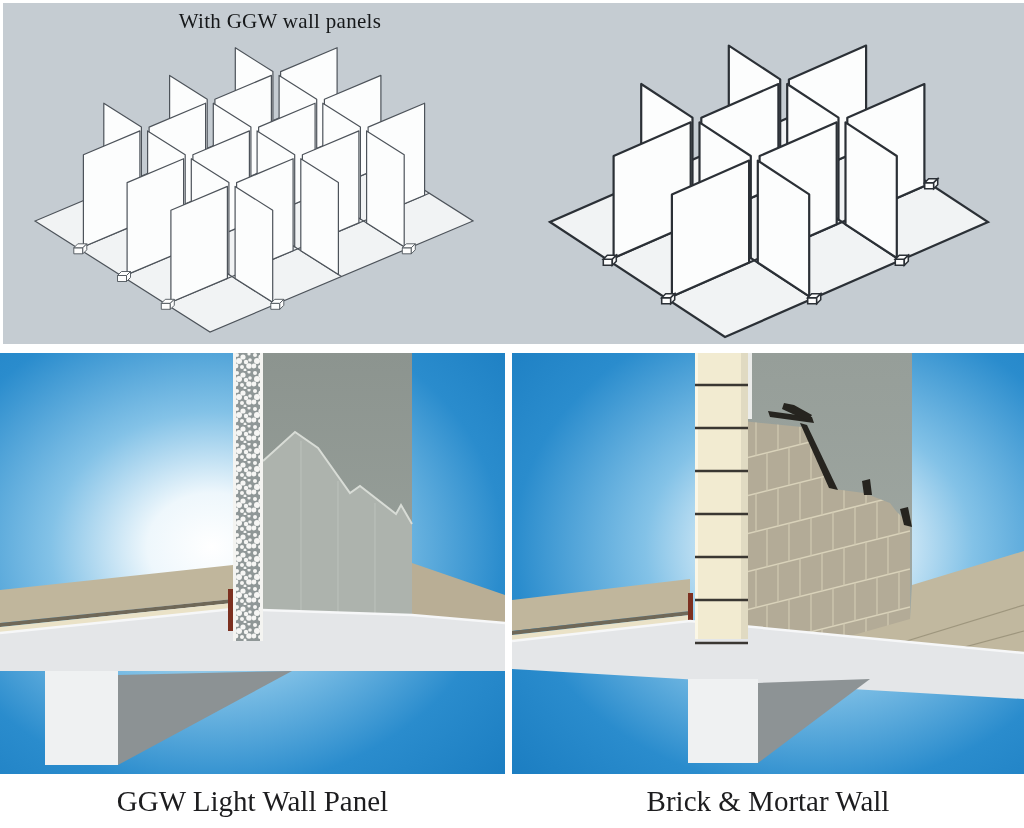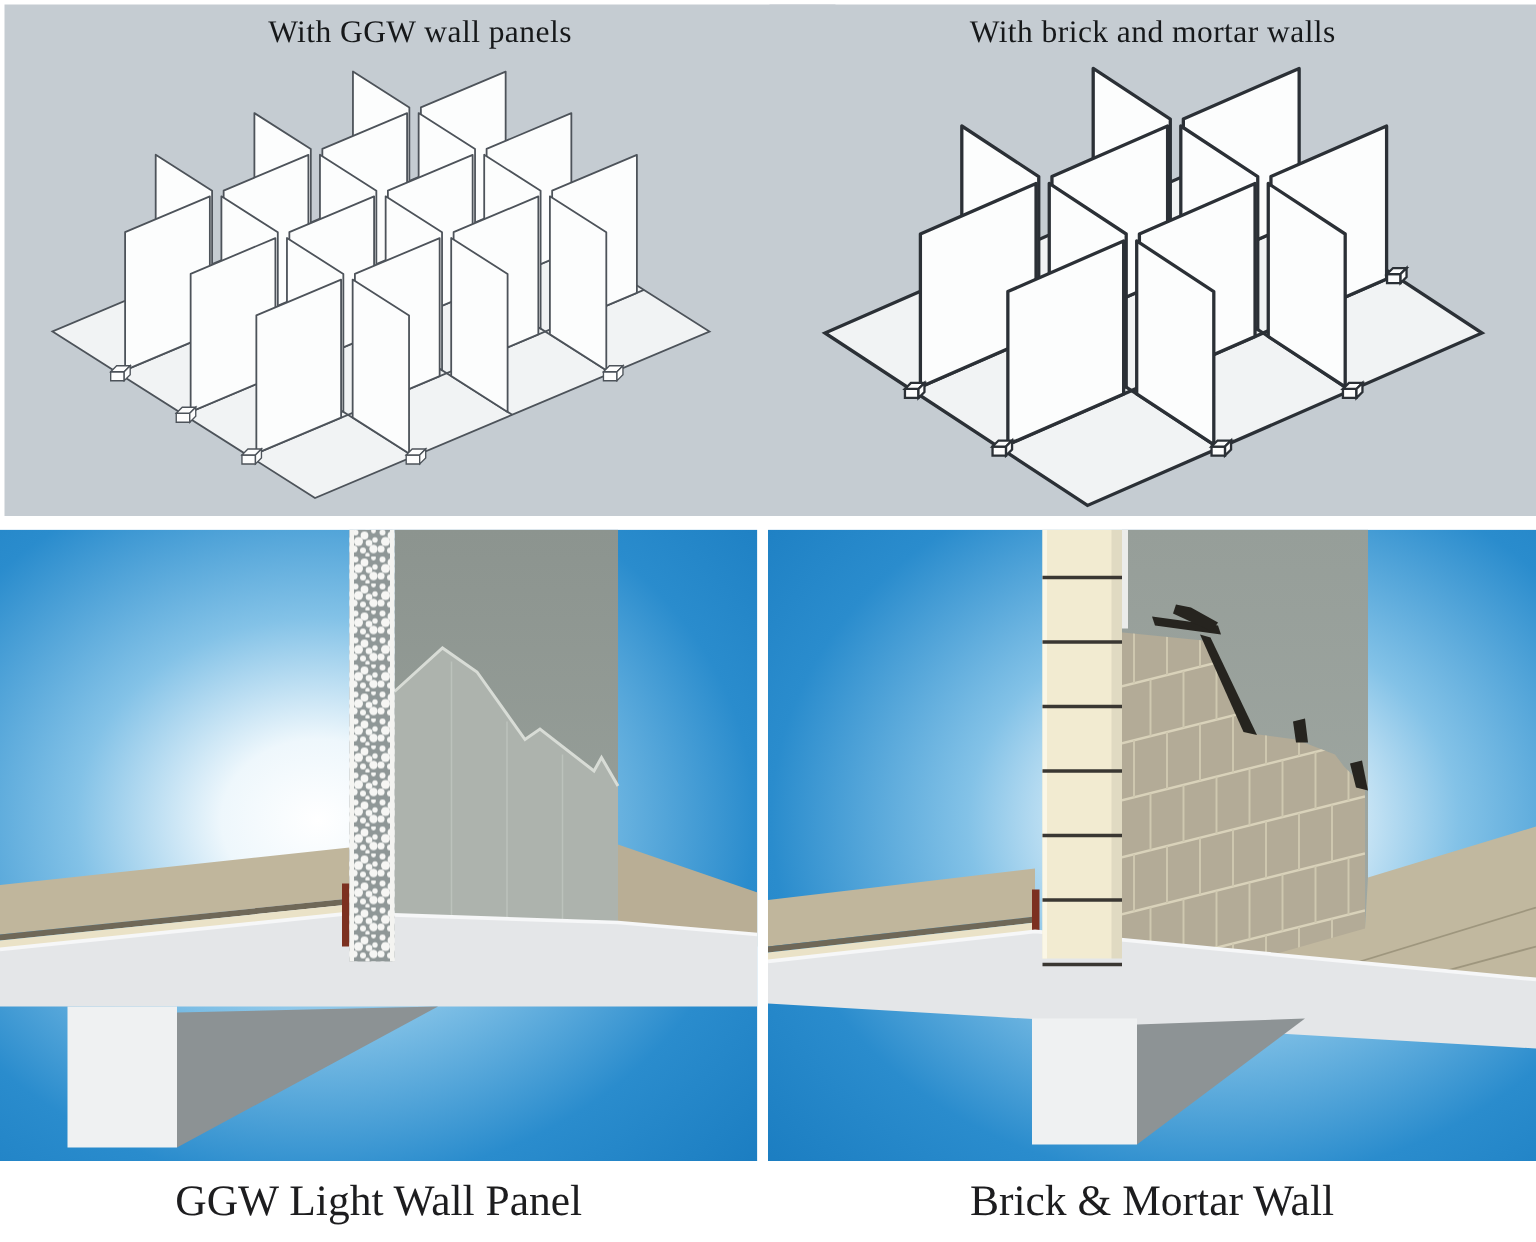--- a/index.html
+++ b/index.html
@@ -116,21 +116,20 @@
           <polygon points="294.7,294.7 298.7,290.7 307.7,290.7 303.7,294.7" fill="#fdfdfd" stroke="#2b3036" stroke-width="1.54"></polygon>
           <polygon points="303.7,294.7 307.7,290.7 307.7,296.7 303.7,300.7" fill="#fdfdfd" stroke="#2b3036" stroke-width="1.54"></polygon>
           <polygon points="382.3,256.3 391.3,256.3 391.3,262.3 382.3,262.3" fill="#fdfdfd" stroke="#2b3036" stroke-width="1.54"></polygon>
           <polygon points="382.3,256.3 386.3,252.3 395.3,252.3 391.3,256.3" fill="#fdfdfd" stroke="#2b3036" stroke-width="1.54"></polygon>
           <polygon points="391.3,256.3 395.3,252.3 395.3,258.3 391.3,262.3" fill="#fdfdfd" stroke="#2b3036" stroke-width="1.54"></polygon>
           <polygon points="411.7,179.7 420.7,179.7 420.7,185.7 411.7,185.7" fill="#fdfdfd" stroke="#2b3036" stroke-width="1.54"></polygon>
           <polygon points="411.7,179.7 415.7,175.7 424.7,175.7 420.7,179.7" fill="#fdfdfd" stroke="#2b3036" stroke-width="1.54"></polygon>
           <polygon points="420.7,179.7 424.7,175.7 424.7,181.7 420.7,185.7" fill="#fdfdfd" stroke="#2b3036" stroke-width="1.54"></polygon>
         </g>
       </svg>
-    <div class="iso-title">With brick and mortar walls</div>
   </div>
 
   <div class="panel" id="p-bl">
     <svg viewBox="0 0 505 421" width="505" height="421">
       <defs>
         <radialGradient id="bgL" cx="42%" cy="46%" r="80%">
           <stop offset="0%" stop-color="#ffffff"></stop>
           <stop offset="16%" stop-color="#eef7fc"></stop>
           <stop offset="40%" stop-color="#83c2e7"></stop>
           <stop offset="72%" stop-color="#2a8ccd"></stop>

